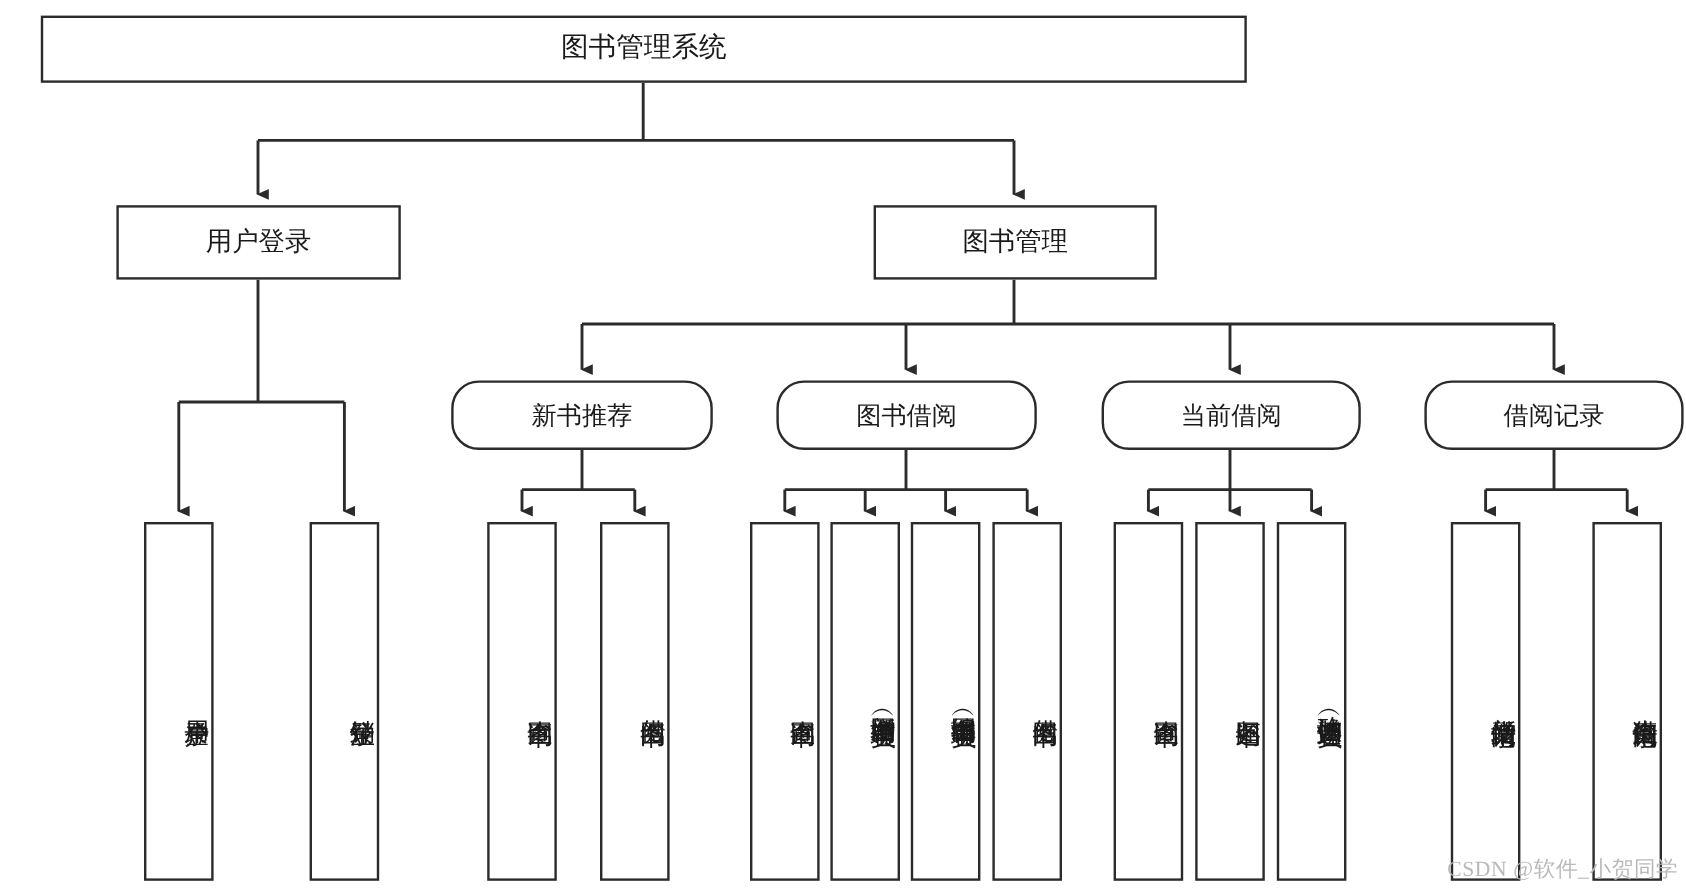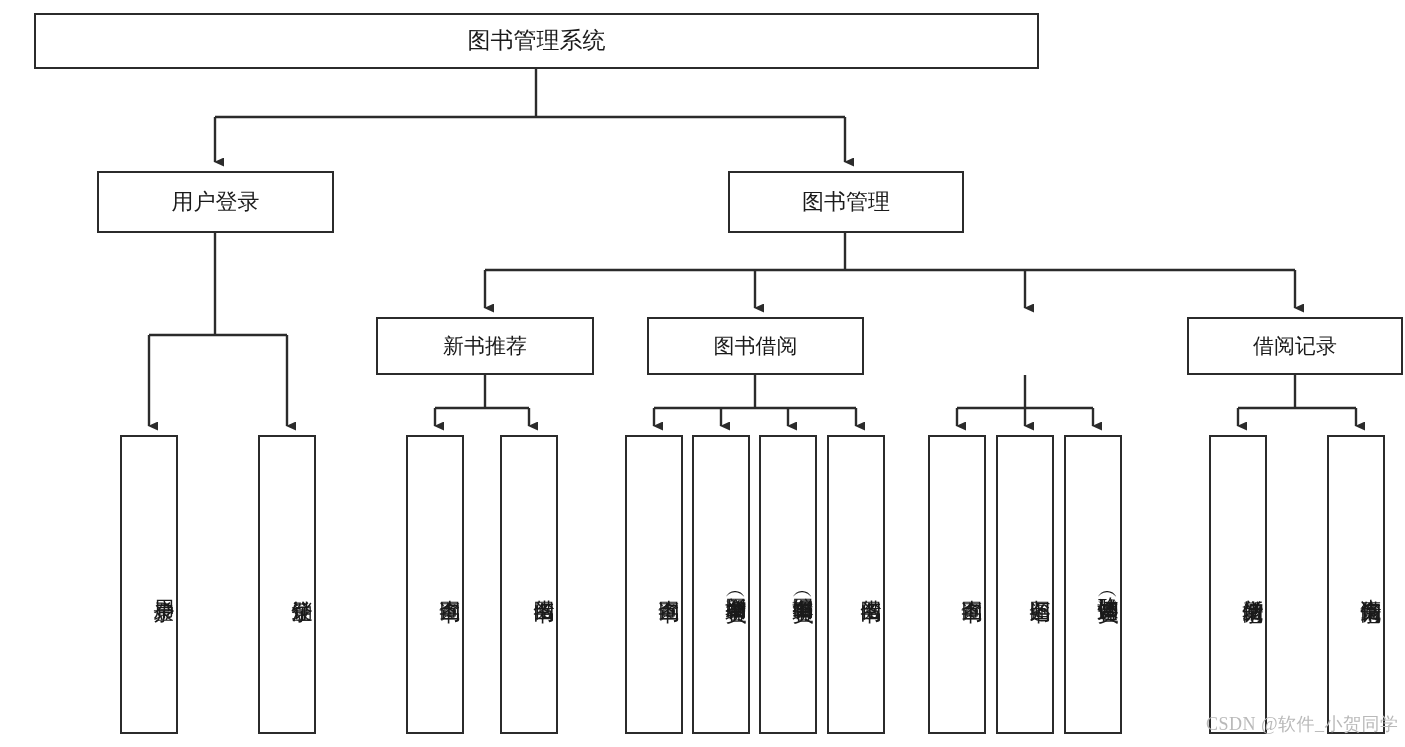--- a/index.html
+++ b/index.html
@@ -40,20 +40,21 @@
     text-align: center;
   }
   .node.root {
     font-size: 23px;
   }
   .node.level1 {
     font-size: 22px;
   }
   .node.level2 {
     font-size: 21px;
+    border-radius: 23px;
   }
   .node.leaf {
     font-size: 21px;
     writing-mode: vertical-rl;
     text-orientation: upright;
     letter-spacing: 1px;
     padding-top: 6px;
     padding-bottom: 6px;
     align-items: flex-start;
     justify-content: center;
@@ -139,20 +140,23 @@
   <div class="node level1" style="left:712px; top:171px; width:236px; height:62px;">
     <span>图书管理</span>
   </div>
 
   <div class="node level2" style="left:360px; top:317px; width:218px; height:58px;">
     <span>新书推荐</span>
   </div>
   <div class="node level2" style="left:631px; top:317px; width:217px; height:58px;">
     <span>图书借阅</span>
   </div>
+  <div class="node level2" style="left:902px; top:317px; width:216px; height:58px;">
+    <span>当前借阅</span>
+  </div>
   <div class="node level2" style="left:1171px; top:317px; width:216px; height:58px;font-family:Liberation Serif, serif;">
     <span>借阅记录</span>
   </div>
 
   <div class="node leaf" style="left:104px; top:435px; width:58px; height:299px;">
     <span class="leaf-text">用户登录</span>
   </div>
   <div class="node leaf" style="left:242px; top:435px; width:58px; height:299px;">
     <span class="leaf-text">注销登录</span>
   </div>

